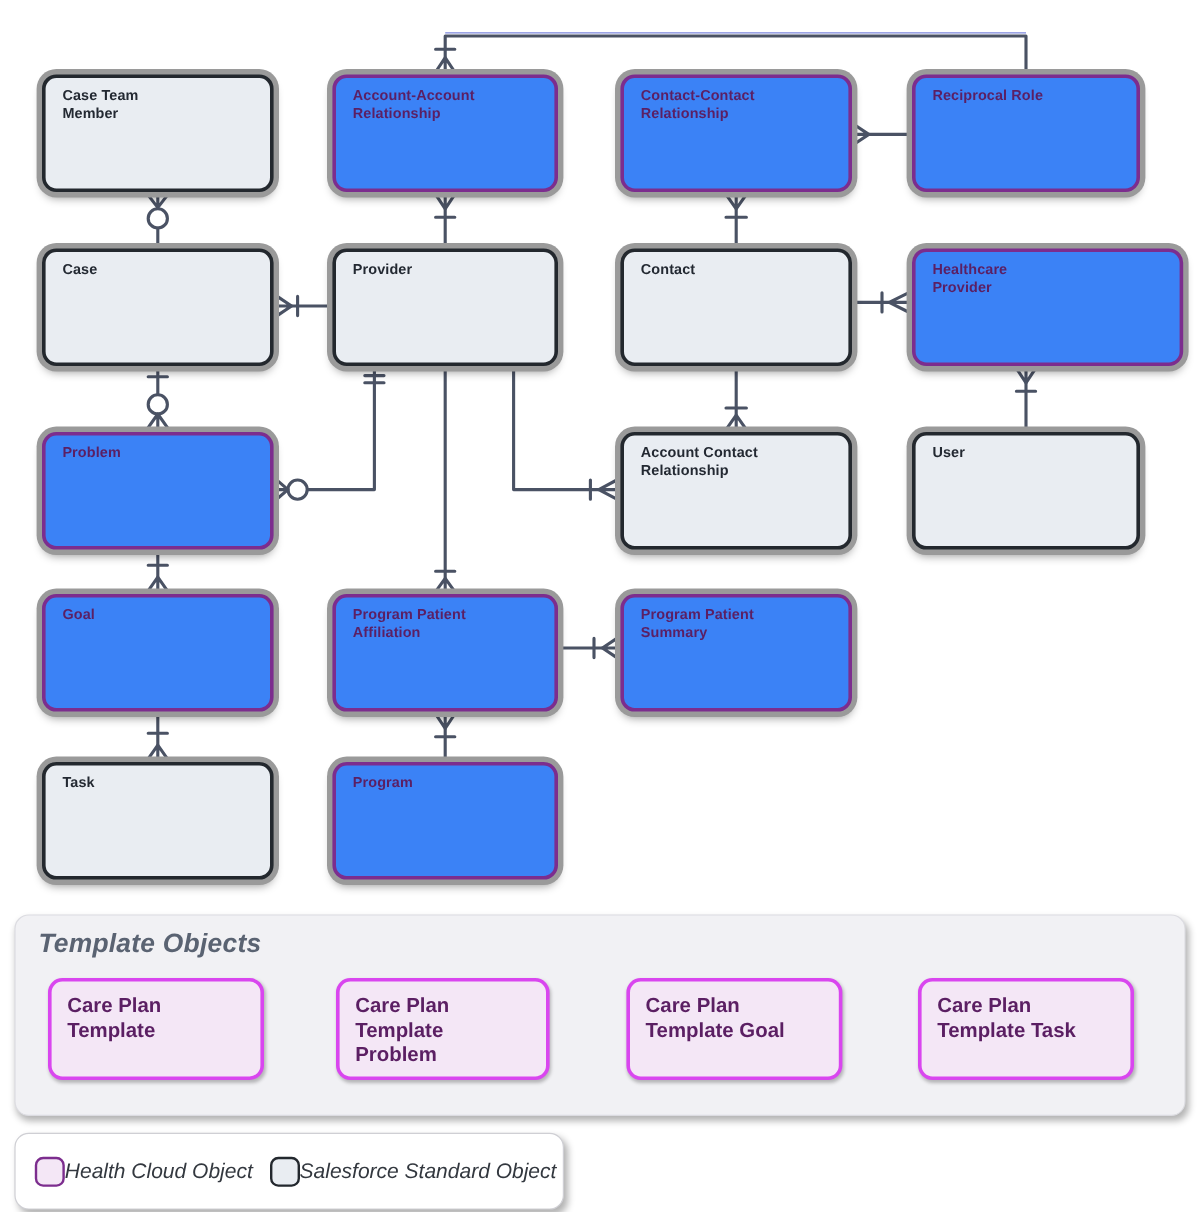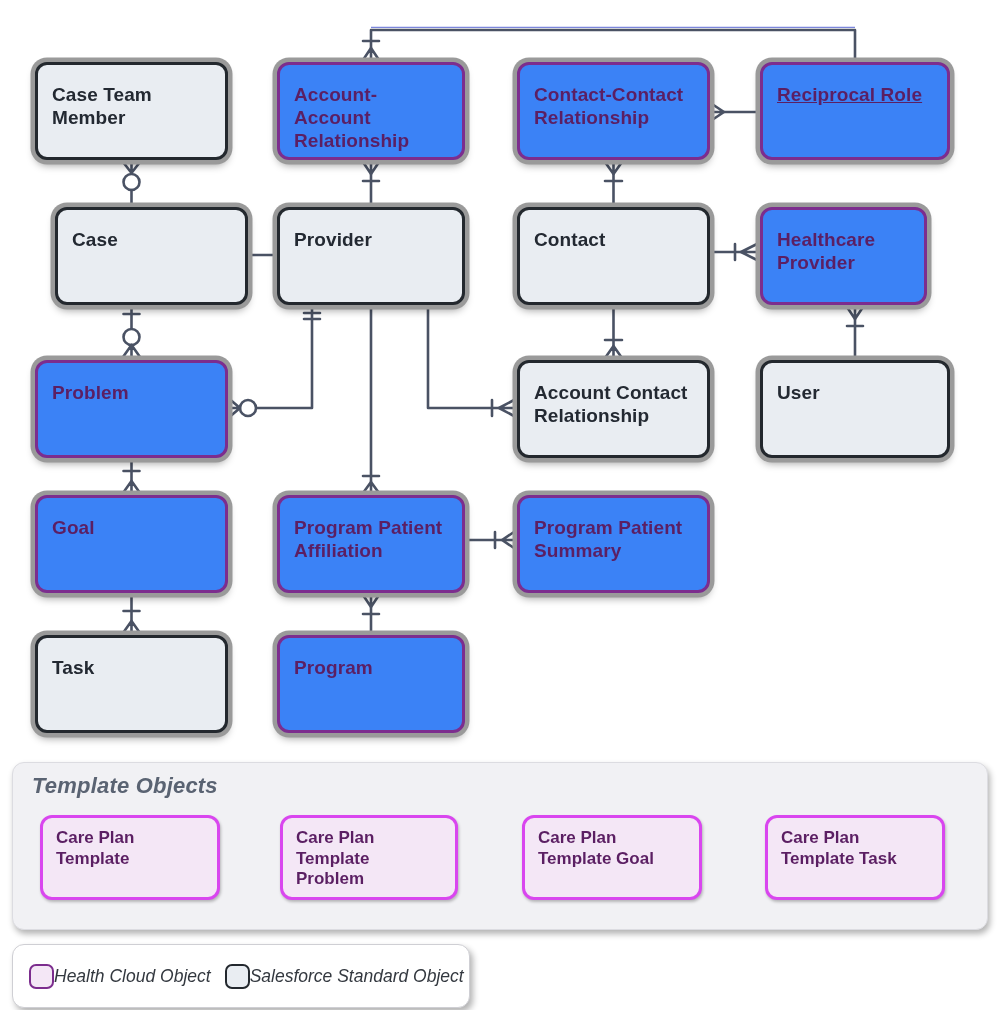--- a/index.html
+++ b/index.html
@@ -4,21 +4,21 @@
 <style>
   html,body{margin:0;padding:0;background:#fff;}
   #stage{position:relative;width:1000px;height:1010px;background:#fff;overflow:hidden;
          font-family:"Liberation Sans","DejaVu Sans",sans-serif;}
   svg.wires{position:absolute;left:0;top:0;pointer-events:none;}
   .wire{stroke:#4a5264;stroke-width:2.6;fill:none;stroke-linecap:round;stroke-linejoin:round;}
   .wire-blue{stroke:#4f5ed0;stroke-width:1.2;fill:none;opacity:.75;}
   .ring{fill:#fff;stroke:#4a5264;stroke-width:2.6;}
   .entity{position:absolute;box-sizing:border-box;border-radius:12px;
           box-shadow:0 0 0 4.5px #9a9a9a,0 5px 8px rgba(0,0,0,.40);
-          padding:18px 14px;font-size:19px;line-height:1.22;font-weight:600;
+          padding:7px 14px;font-size:12px;line-height:1.22;font-weight:600;
           white-space:pre-line;letter-spacing:.1px;}
   .entity.standard{background:#e9edf2;border:3px solid #23282e;color:#232932;}
   .entity.health{background:#3b82f6;border:3px solid #7c2d8e;color:#5b1f63;}
   .tmpl-entity{position:absolute;box-sizing:border-box;border-radius:12px;
           background:#f4e7f6;border:3px solid #d946ef;color:#5b1f63;
           padding:10px 13px;font-size:17px;line-height:1.22;font-weight:600;
           white-space:pre-line;box-shadow:1px 2px 3px rgba(0,0,0,.25);}
   #template-panel{position:absolute;left:12px;top:762px;width:976px;height:168px;
           background:#f1f1f4;border:1px solid #dcdce1;border-radius:12px;
           box-shadow:2px 4px 6px rgba(0,0,0,.30);box-sizing:border-box;}
@@ -145,26 +145,26 @@
       <path class="wire" d="M748,858 L762,850 M748,858 L762,858 M748,858 L762,866"></path>
     </g>
   </svg>
 
   <div class="entity standard" style="left:35px;top:62px;width:193px;height:98px;">Case Team
 Member</div>
   <div class="entity health" style="left:277px;top:62px;width:188px;height:98px;">Account-Account
 Relationship</div>
   <div class="entity health" style="left:517px;top:62px;width:193px;height:98px;">Contact-Contact
 Relationship</div>
-  <div class="entity health" style="left:760px;top:62px;width:190px;height:98px;text-decoration:underline;">Reciprocal Role</div>
+  <div class="entity health" style="left:760px;top:62px;width:190px;height:98px;">Reciprocal Role</div>
 
-  <div class="entity standard" style="left:35px;top:207px;width:193px;height:98px;margin-left:20px;">Case</div>
+  <div class="entity standard" style="left:35px;top:207px;width:193px;height:98px;">Case</div>
   <div class="entity standard" style="left:277px;top:207px;width:188px;height:98px;">Provider</div>
   <div class="entity standard" style="left:517px;top:207px;width:193px;height:98px;">Contact</div>
-  <div class="entity health" style="left:760px;top:207px;width:167px;height:98px;">Healthcare
+  <div class="entity health" style="left:760px;top:207px;width:226px;height:98px;">Healthcare
 Provider</div>
 
   <div class="entity health" style="left:35px;top:360px;width:193px;height:98px;">Problem</div>
   <div class="entity standard" style="left:517px;top:360px;width:193px;height:98px;">Account Contact
 Relationship</div>
   <div class="entity standard" style="left:760px;top:360px;width:190px;height:98px;">User</div>
 
   <div class="entity health" style="left:35px;top:495px;width:193px;height:98px;">Goal</div>
   <div class="entity health" style="left:277px;top:495px;width:188px;height:98px;">Program Patient
 Affiliation</div>

